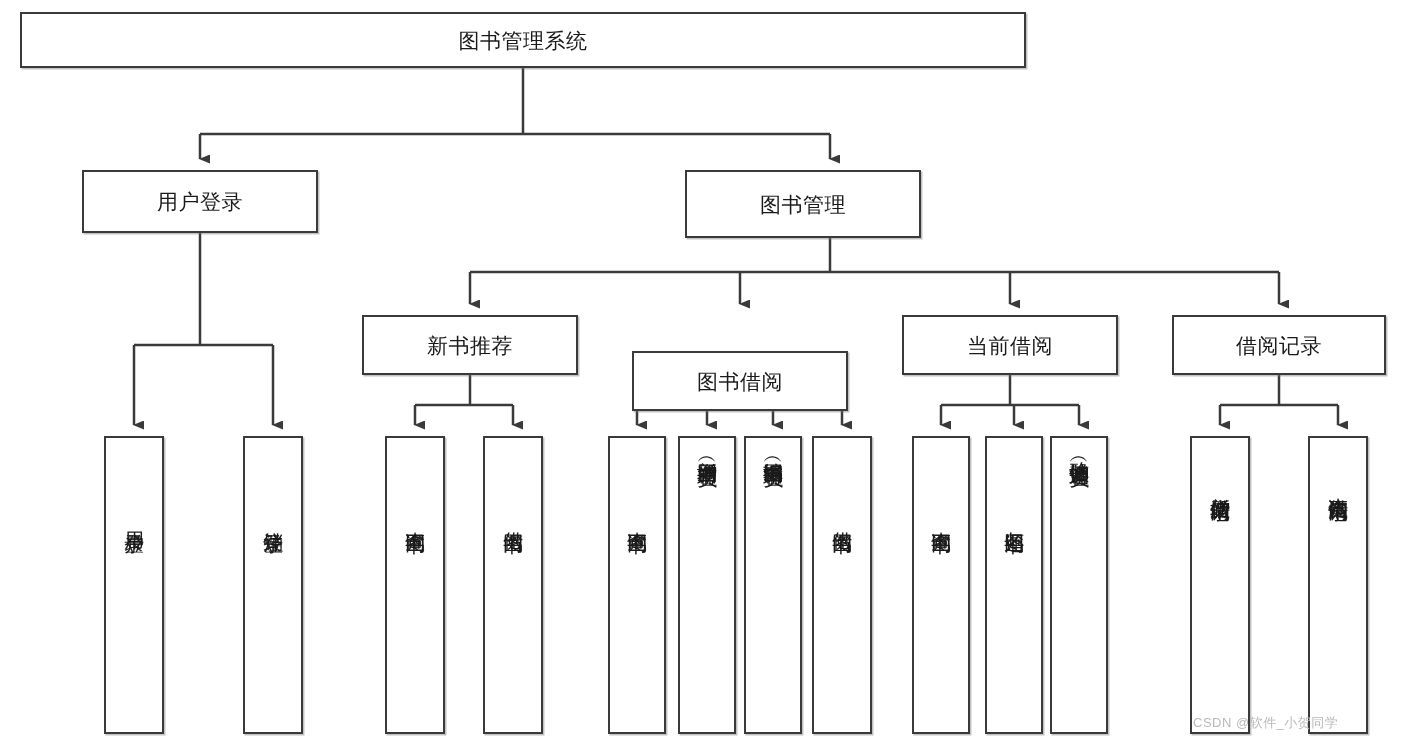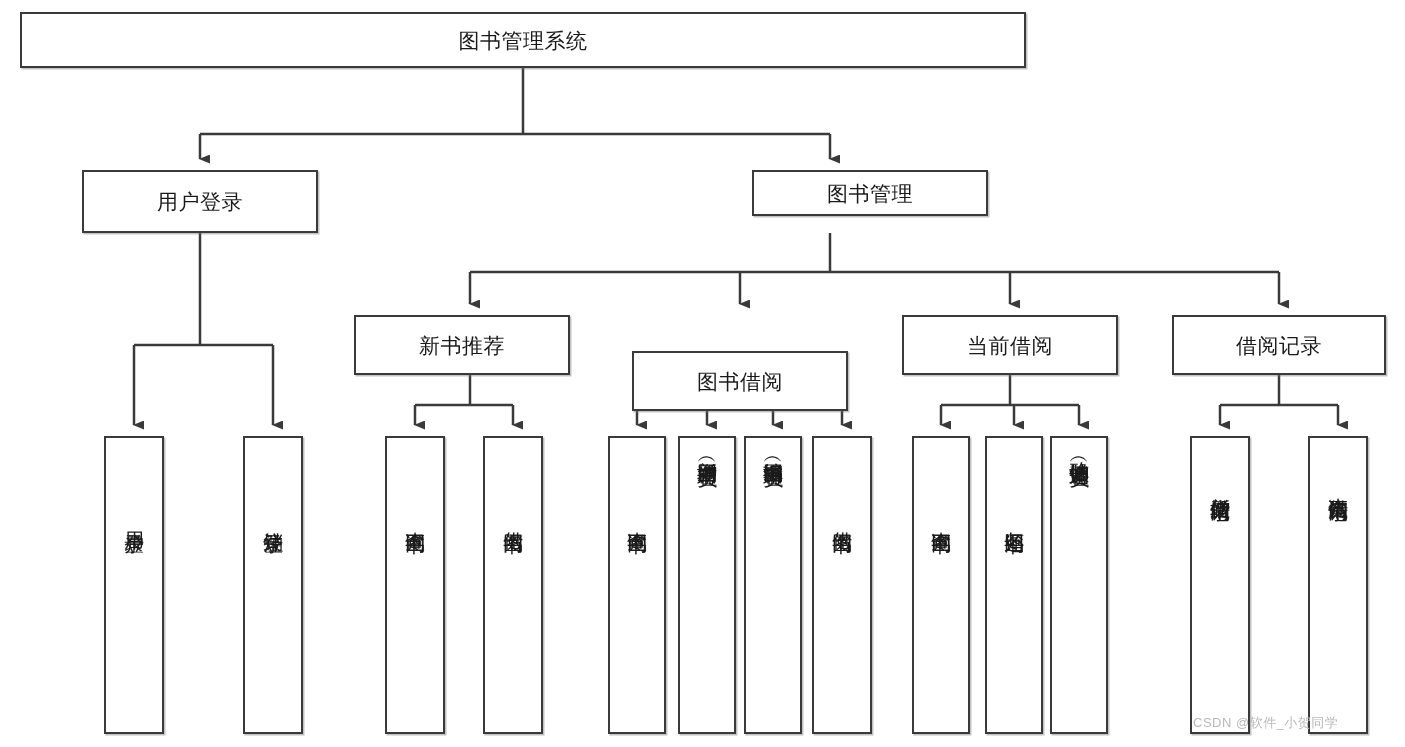--- a/index.html
+++ b/index.html
@@ -114,24 +114,24 @@
       </g>
   </svg>
 
   <div id="nodes-layer">
       <div class="node-box horiz" style="left: 20px; top: 12px; width: 1006px; height: 56px;">
         <span class="node-label-h">图书管理系统</span>
       </div>
       <div class="node-box horiz" style="left: 82px; top: 170px; width: 236px; height: 63px;">
         <span class="node-label-h">用户登录</span>
       </div>
-      <div class="node-box horiz" style="left: 752px; top: 170px; width: 236px; height: 46px;">
+      <div class="node-box horiz" style="left: 685px; top: 170px; width: 236px; height: 68px;">
         <span class="node-label-h">图书管理</span>
       </div>
-      <div class="node-box horiz" style="left: 354px; top: 315px; width: 216px; height: 60px;">
+      <div class="node-box horiz" style="left: 362px; top: 315px; width: 216px; height: 60px;">
         <span class="node-label-h">新书推荐</span>
       </div>
       <div class="node-box horiz" style="left: 632px; top: 315px; width: 216px; height: 60px; margin-top: 36px;">
         <span class="node-label-h">图书借阅</span>
       </div>
       <div class="node-box horiz" style="left: 902px; top: 315px; width: 216px; height: 60px; text-align: right;">
         <span class="node-label-h">当前借阅</span>
       </div>
       <div class="node-box horiz" style="left: 1172px; top: 315px; width: 214px; height: 60px; text-align: right;">
         <span class="node-label-h">借阅记录</span>

